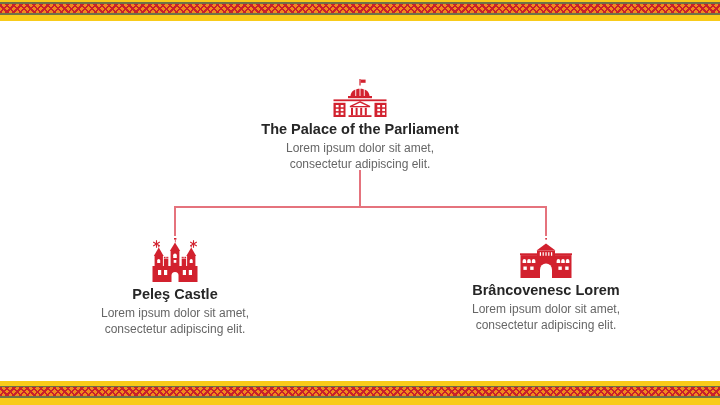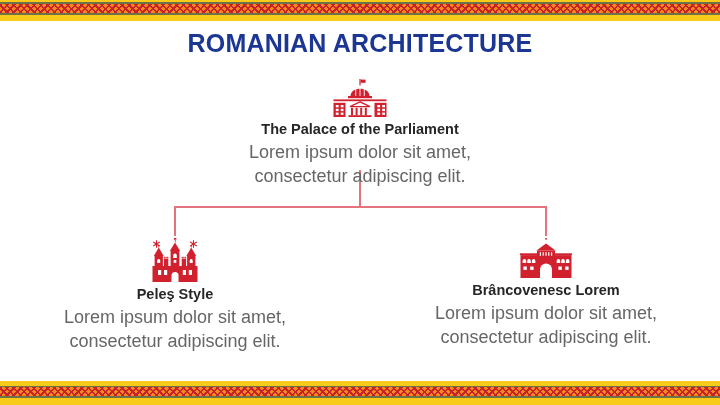--- a/index.html
+++ b/index.html
@@ -33,21 +33,21 @@
     color:var(--accent-blue,#1B3693);
   }
 
   
   .node{position:absolute;display:flex;flex-direction:column;align-items:center;text-align:center;}
   .node-root{left:185px;top:79px;width:350px;}
   .node-left{left:60px;top:238px;width:230px;}
   .node-right{left:431px;top:238px;width:230px;}
   .node .icon{color:var(--icon-red,#D2212E);line-height:0;}
   .node-title{font-size:14.5px;font-weight:bold;color:var(--heading-dark,#262626);margin-top:4px;}
-  .node-body{font-size:18px;color:var(--body-gray,#666666);line-height:1.34;white-space:pre-line;margin-top:3px;}
+  .node-body{font-size:12px;color:var(--body-gray,#666666);line-height:1.34;white-space:pre-line;margin-top:3px;}
 
   
   .line{position:absolute;background:var(--connector-pink,#E5737D);}
   .line-center-v{left:359px;top:170px;width:1.6px;height:36.4px;}
   .line-h{left:174px;top:206px;width:373px;height:1.6px;}
   .line-left-v{left:174px;top:206px;width:1.6px;height:30px;}
   .line-right-v{left:545.4px;top:206px;width:1.6px;height:30px;}
 </style>
 </head>
 <body>
@@ -55,21 +55,20 @@
 <div class="stage">
 
   <div class="band band-top">
     <div class="strip">
       <div class="edge"></div>
       <div class="weave"></div>
       <div class="edge"></div>
     </div>
   </div>
 
-  <div class="slide-title">ROMANIAN ARCHITECTURE</div>
 
   <div class="line line-center-v"></div>
   <div class="line line-h"></div>
   <div class="line line-left-v"></div>
   <div class="line line-right-v"></div>
 
   <div class="node node-root">
     <span class="icon">
       <svg width="54" height="38" viewBox="0 0 54 38">
         <g fill="currentColor">
@@ -145,21 +144,21 @@
           <path d="M8.2 25 V22.6 a1.5 1.5 0 0 1 3 0 V25 Z"></path>
           <path d="M40.7 25 V22.6 a1.5 1.5 0 0 1 3 0 V25 Z"></path>
           <path d="M22.5 44 V37.5 a3.5 3.5 0 0 1 7 0 V44 Z"></path>
           <rect x="9" y="32" width="3.2" height="5"></rect>
           <rect x="15" y="32" width="3.2" height="5"></rect>
           <rect x="33.8" y="32" width="3.2" height="5"></rect>
           <rect x="39.8" y="32" width="3.2" height="5"></rect>
         </g>
       </svg>
     </span>
-    <div class="node-title">Peleş Style</div>
+    <div class="node-title">Peleş Castle</div>
     <div class="node-body">Lorem ipsum dolor sit amet,
 consectetur adipiscing elit.</div>
   </div>
 
   <div class="node node-right">
     <span class="icon">
       <svg width="52" height="40" viewBox="0 0 52 40">
         <g fill="currentColor">
           <rect x="25.3" y="0" width="1.6" height="1.6"></rect>
           <path d="M26 5.5 L16.5 12.5 H35.5 Z"></path>

